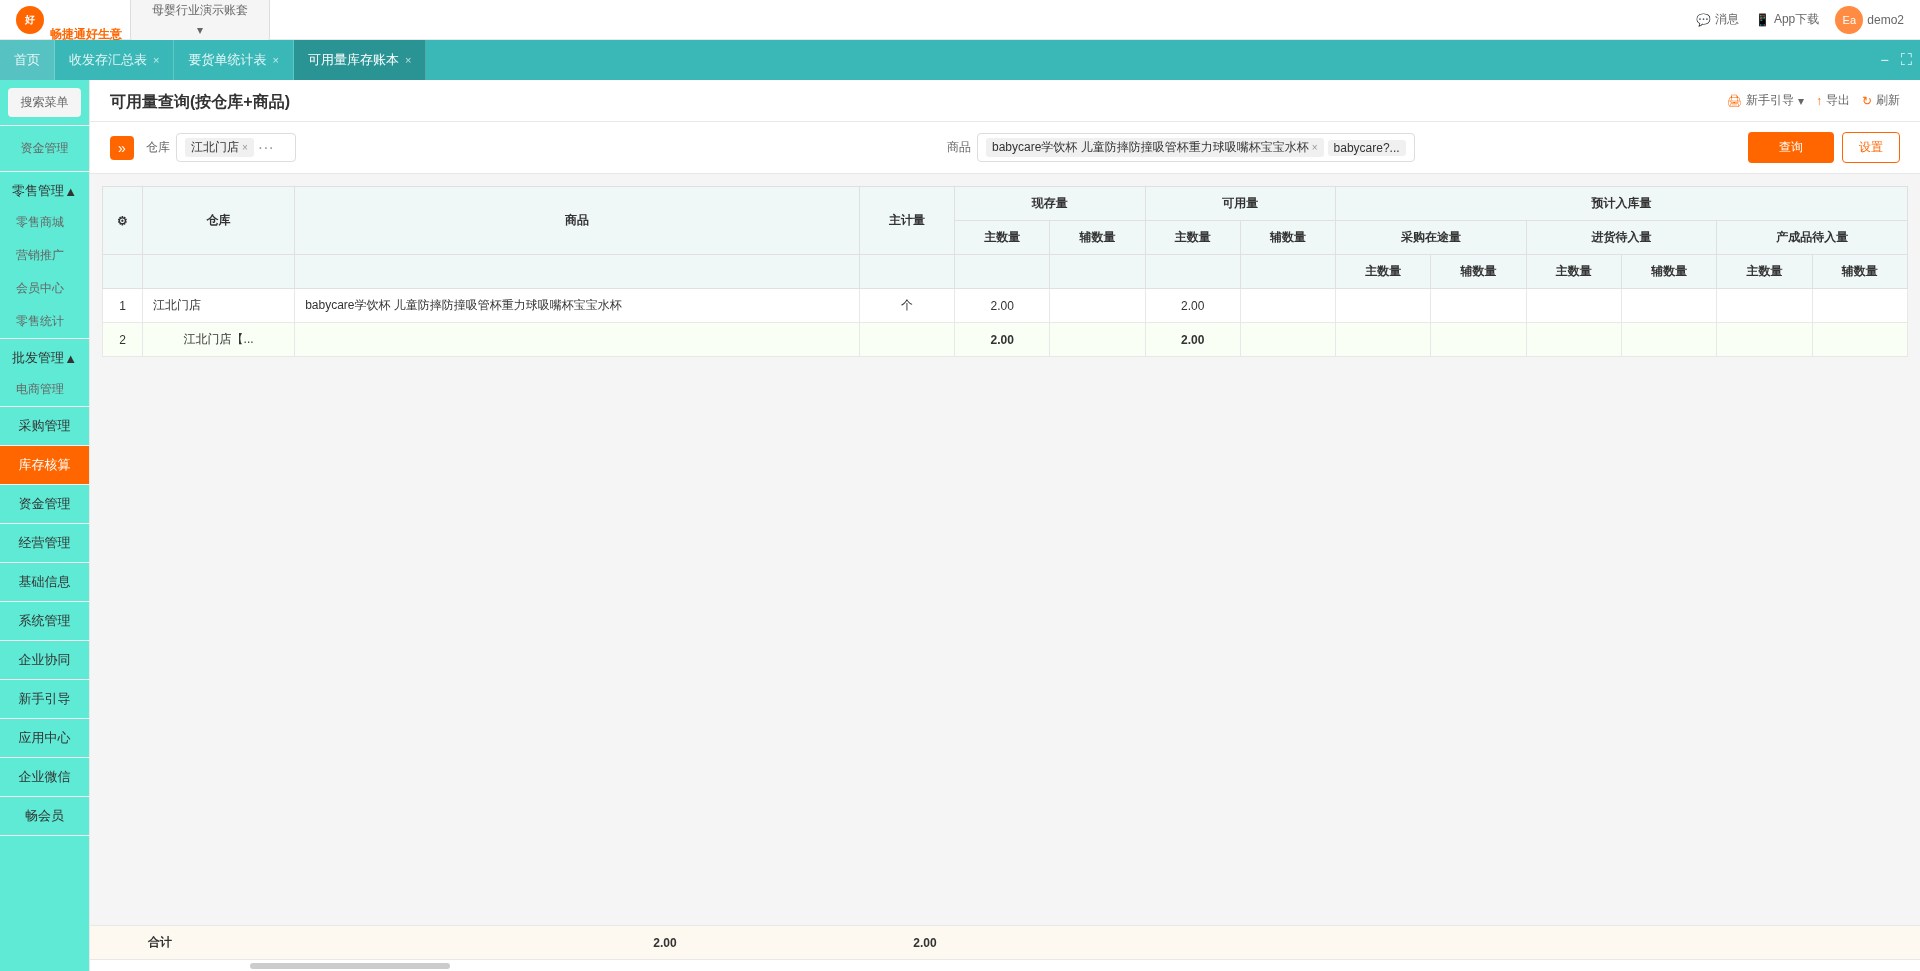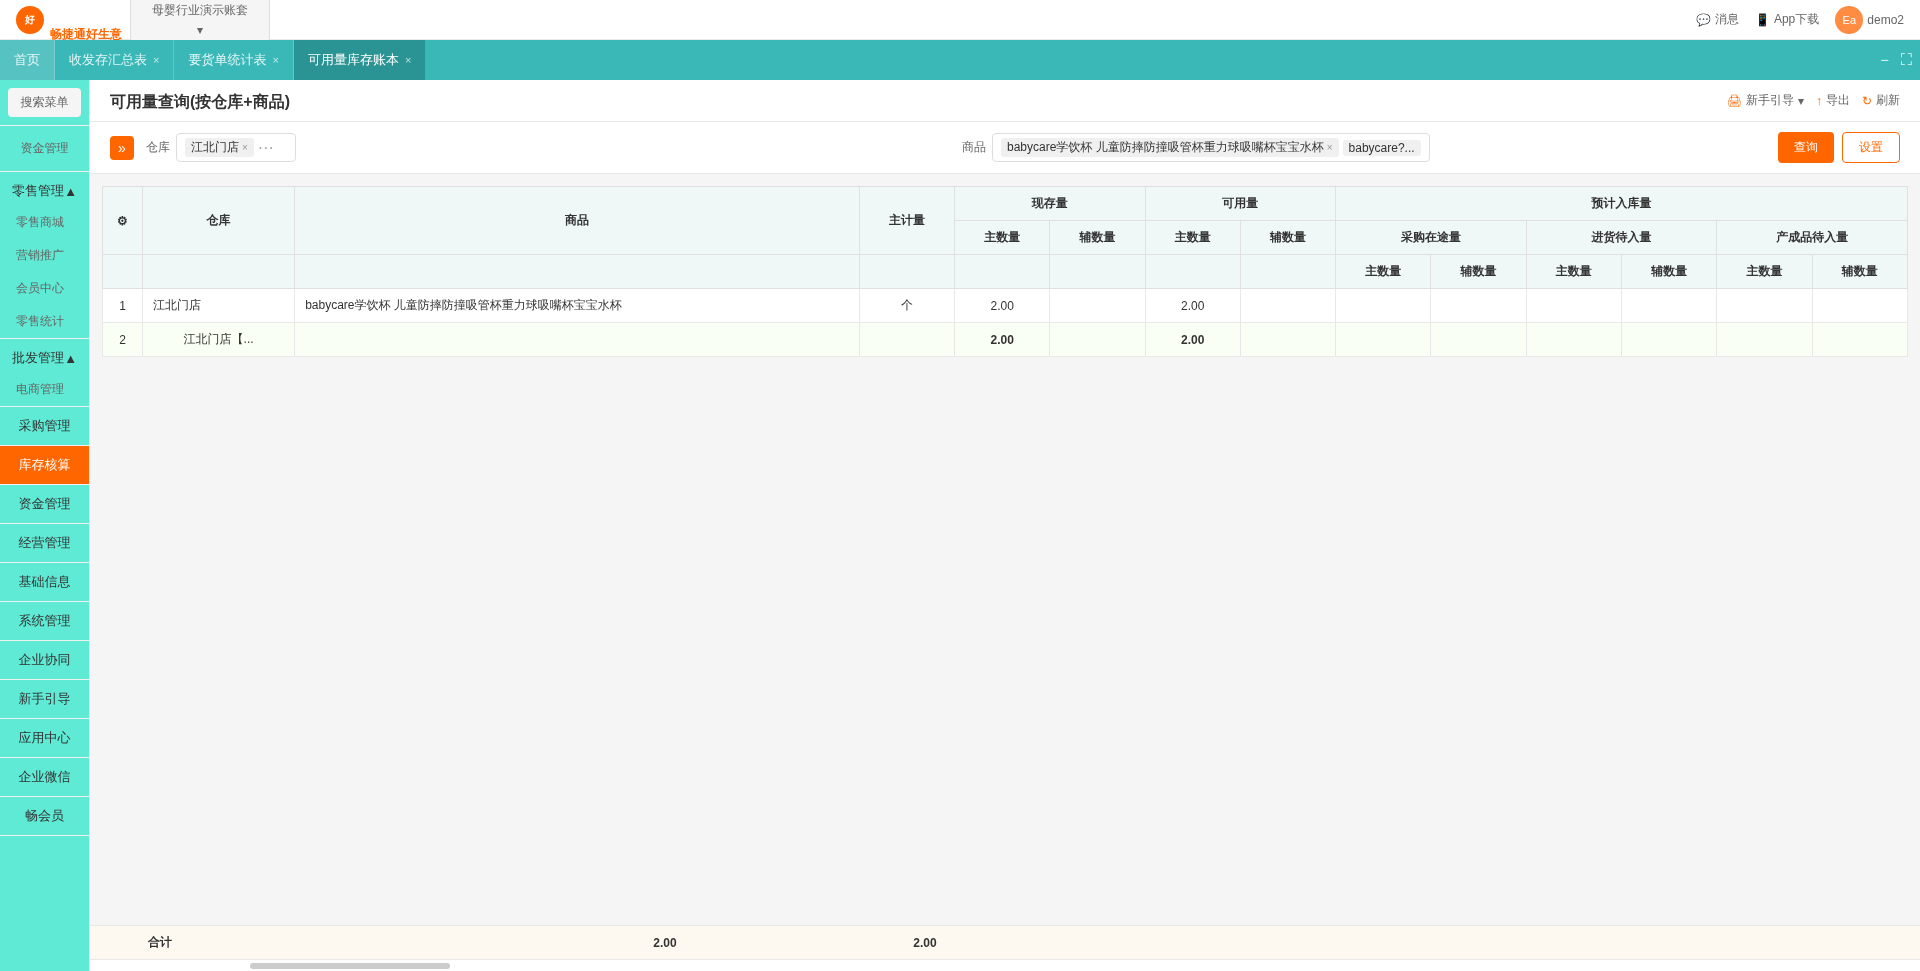--- a/index.html
+++ b/index.html
@@ -52,21 +52,21 @@
     
     .filter-bar { background: #fff; padding: 10px 20px; border-bottom: 1px solid #e8e8e8; display: flex; align-items: center; gap: 12px; flex-shrink: 0; }
     .filter-expand-btn { width: 24px; height: 24px; background: #ff6600; border-radius: 4px; display: flex; align-items: center; justify-content: center; color: white; cursor: pointer; font-size: 14px; flex-shrink: 0; }
     .filter-group { display: flex; align-items: center; gap: 6px; flex: 1; }
     .filter-label { font-size: 12px; color: #666; white-space: nowrap; }
     .filter-input-area { display: flex; align-items: center; gap: 4px; border: 1px solid #ddd; border-radius: 4px; padding: 4px 8px; min-width: 120px; background: #fff; }
     .filter-tag { background: #f0f0f0; border-radius: 3px; padding: 1px 6px; font-size: 12px; color: #333; display: flex; align-items: center; gap: 3px; }
     .filter-tag-close { color: #999; cursor: pointer; font-size: 10px; }
     .filter-dots { color: #999; font-size: 16px; cursor: pointer; }
     .filter-buttons { display: flex; gap: 8px; margin-left: auto; }
-    .btn-query { background: #ff6600; color: white; border: none; border-radius: 4px; padding: 6px 16px; font-size: 12px; cursor: pointer; }
+    .btn-query { background: #ff6600; color: white; border: none; border-radius: 4px; padding: 6px 31px; font-size: 12px; cursor: pointer; }
     .btn-settings { background: #fff; color: #ff6600; border: 1px solid #ff6600; border-radius: 4px; padding: 6px 16px; font-size: 12px; cursor: pointer; }
 
     
     .table-area { flex: 1; overflow: auto; padding: 12px; }
     .data-table { width: 100%; border-collapse: collapse; background: #fff; font-size: 12px; }
     .data-table th { background: #f0f7f7; color: #333; padding: 8px 10px; text-align: center; border: 1px solid #e0e0e0; font-weight: bold; white-space: nowrap; }
     .data-table td { padding: 8px 10px; text-align: center; border: 1px solid #e8e8e8; color: #333; }
     .data-table .col-settings { width: 40px; }
     .th-group { text-align: center; }
 

